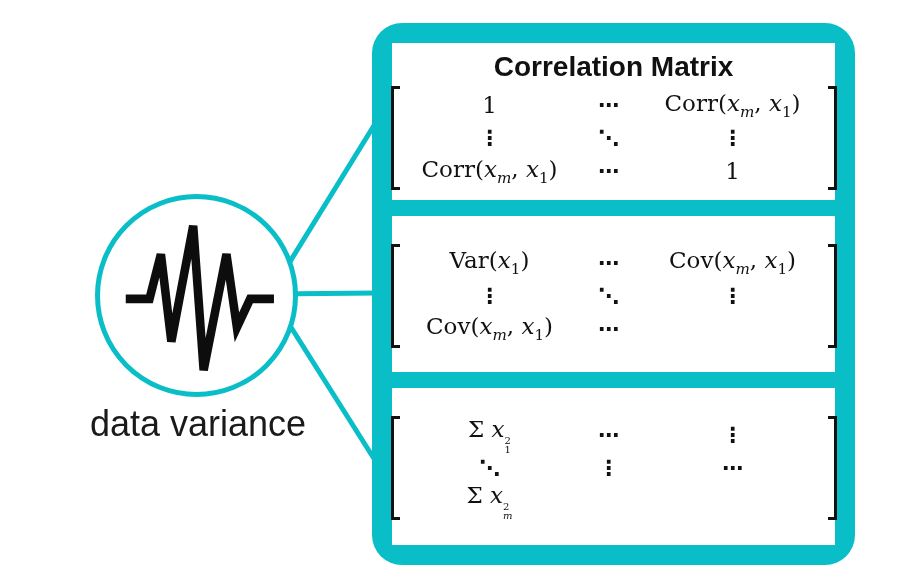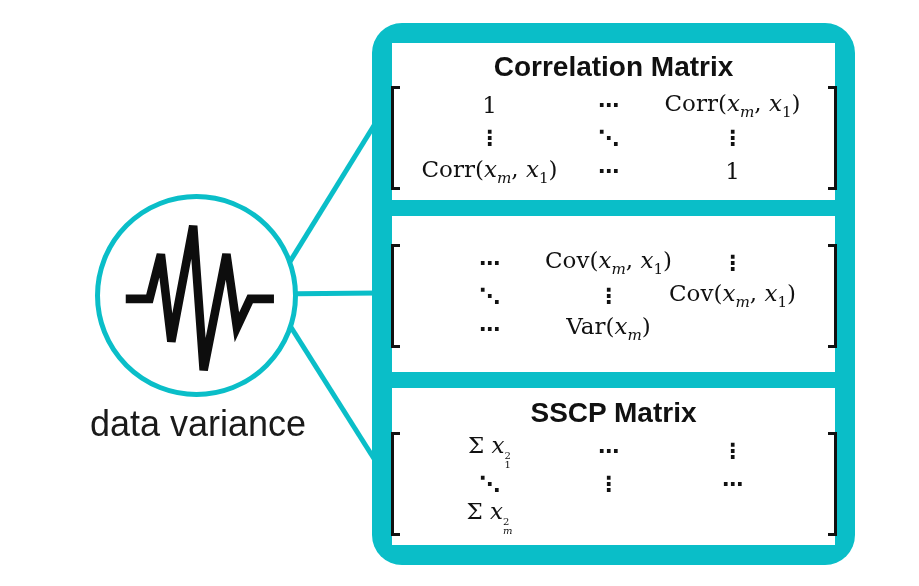--- a/index.html
+++ b/index.html
@@ -102,35 +102,34 @@
         <span class="cell">1</span>
       </div>
       <div class="bracket br"></div>
     </div>
   </div>
 
   <div class="card">
     <div class="matrix">
       <div class="bracket bl"></div>
       <div class="mgrid">
+        <span class="cell">Var(<i>x</i><sub>1</sub>)</span>
         <span class="cell dots">⋯</span>
         <span class="cell">Cov(<i>x</i><sub><i>m</i></sub>, <i>x</i><sub>1</sub>)</span>
         <span class="cell dots">⋮</span>
         <span class="cell dots">⋱</span>
         <span class="cell dots">⋮</span>
         <span class="cell">Cov(<i>x</i><sub><i>m</i></sub>, <i>x</i><sub>1</sub>)</span>
         <span class="cell dots">⋯</span>
-        <span class="cell">Var(<i>x</i><sub><i>m</i></sub>)</span>
       </div>
       <div class="bracket br"></div>
     </div>
   </div>
 
   <div class="card">
-    <div class="card-title">SSCP Matrix</div>
     <div class="matrix">
       <div class="bracket bl"></div>
       <div class="mgrid">
         <span class="cell">Σ <i>x</i><span class="st">
               <sup>2</sup>
               <sub>1</sub>
             </span></span>
         <span class="cell dots">⋯</span>
         <span class="cell dots">⋮</span>
         <span class="cell dots">⋱</span>

